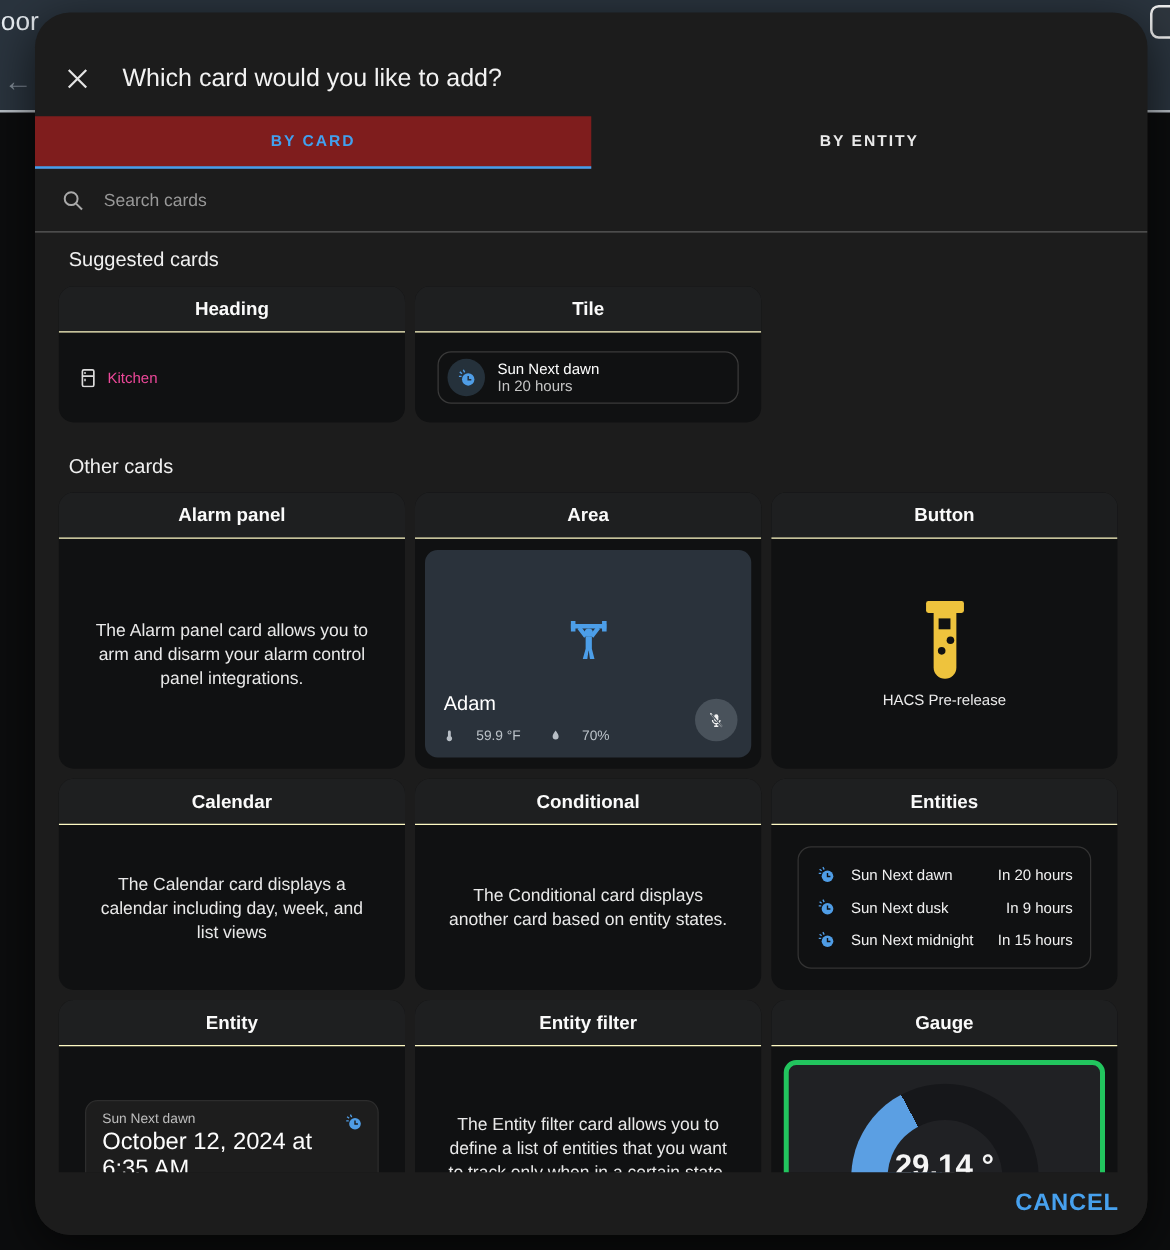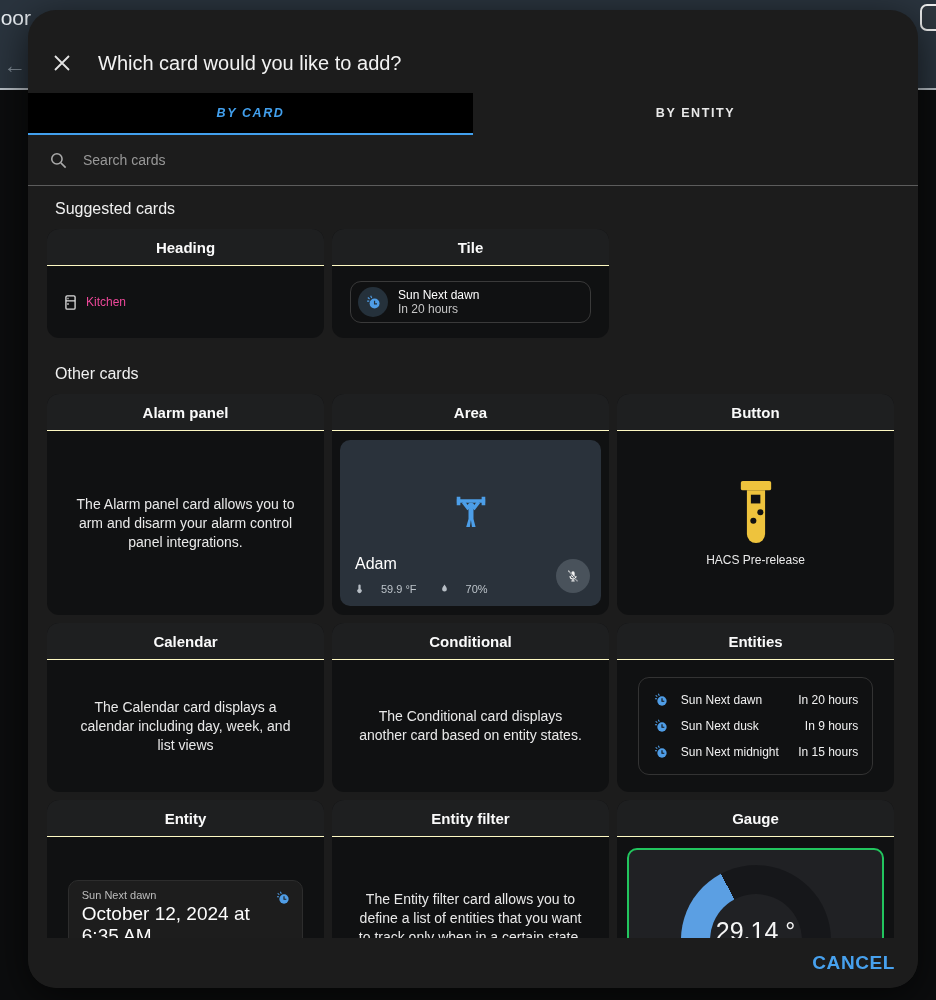--- a/index.html
+++ b/index.html
@@ -20,21 +20,21 @@
     overflow:hidden; }
 
   .dlg-header { height:66px; display:flex; align-items:center; gap:24px; padding:6px 24px 0 22px;margin-top:17px; }
   .close-btn { width:24px; height:24px; display:flex; align-items:center; justify-content:center; cursor:pointer; }
   .dlg-title { font-size:20px; color:#f2f2f2; font-weight:400; }
 
   .tabs { height:42px; display:flex; }
   .tab { flex:1; display:flex; align-items:center; justify-content:center;
     font-size:12.5px; font-weight:bold; letter-spacing:1.6px;
     border-bottom:2px solid transparent; color:#e9e9e9; cursor:pointer; }
-  .tab.active { background:#000000; color:#42a0ee; border-bottom-color:#42a0ee;font-style:italic; }
+  .tab.active { background:#7f1d1d; color:#42a0ee; border-bottom-color:#42a0ee; }
 
   .search-row { height:51px; display:flex; align-items:center; gap:15px; padding:0 21px;
     border-bottom:1px solid #5c5c5c; }
   .search-input { flex:1; background:transparent; border:none; outline:none;
     font-size:14px; color:#ec4899; font-family:"Liberation Sans", sans-serif; }
   .search-input::placeholder { color:#989898; }
 
   .content { position:absolute; left:0; top:159px; right:0; bottom:50px;
     overflow:hidden; padding:0 24px 0 19px; }
   .section-title { font-size:16px; color:#f0f0f0; margin:27px 0 11px 8px; font-weight:400; }
@@ -87,22 +87,22 @@
 
   
   .entity-prev { width:85%; background:#1d1d1d; border:1px solid #2d2d2d; border-radius:10px;
     padding:8px 13px 9px; position:relative; }
   .entity-label { font-size:11px; color:#bdbdbd; }
   .entity-value { font-size:19px; color:#fdfdfd; margin-top:2px; }
   .entity-ic { position:absolute; top:9px; right:11px; }
 
   
   .gauge-wrap { width:100%; height:100%; padding:11px 10px; }
-  .gauge-box { width:100%; height:150px; border:2px solid #22c55e; border-radius:10px;
-    background:#202124; display:flex; flex-direction:column; align-items:center; padding-top:15px; }
+  .gauge-box { width:100%; height:150px; border:4px solid #22c55e; border-radius:10px;
+    background:#202124; display:flex; flex-direction:column; align-items:center; padding-top:15px;font-weight:bold; }
   .gauge { position:relative; width:150px; height:75px; }
   .gauge-arc { width:150px; height:75px; border-radius:150px 150px 0 0;
     background:conic-gradient(from 270deg at 50% 100%, #5b9fe3 0deg 62deg, #16171a 62deg 180deg, transparent 180deg 360deg); }
   .gauge-hole { position:absolute; left:29px; bottom:0; width:92px; height:46px;
     border-radius:92px 92px 0 0; background:#202124; }
   .gauge-val { position:absolute; left:0; right:0; bottom:-6px; text-align:center;
     font-size:25px; color:#f5f5f5; }
 
   .footer { position:absolute; left:0; bottom:0; width:100%; height:50px; background:#1c1c1c;
     display:flex; align-items:center; justify-content:flex-end; padding-right:23px;

